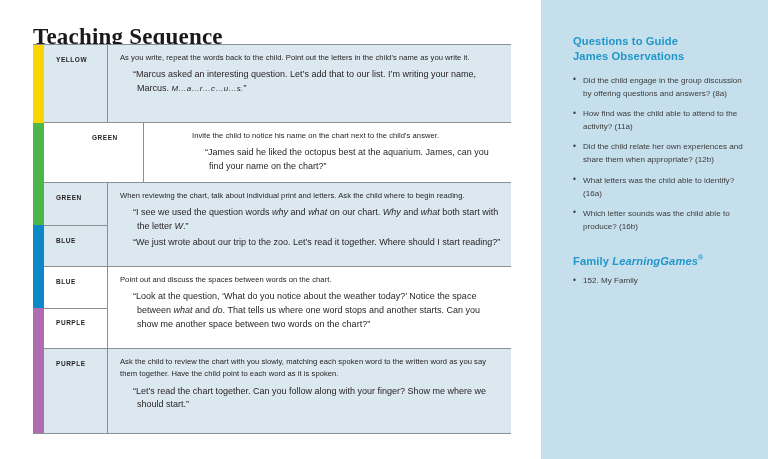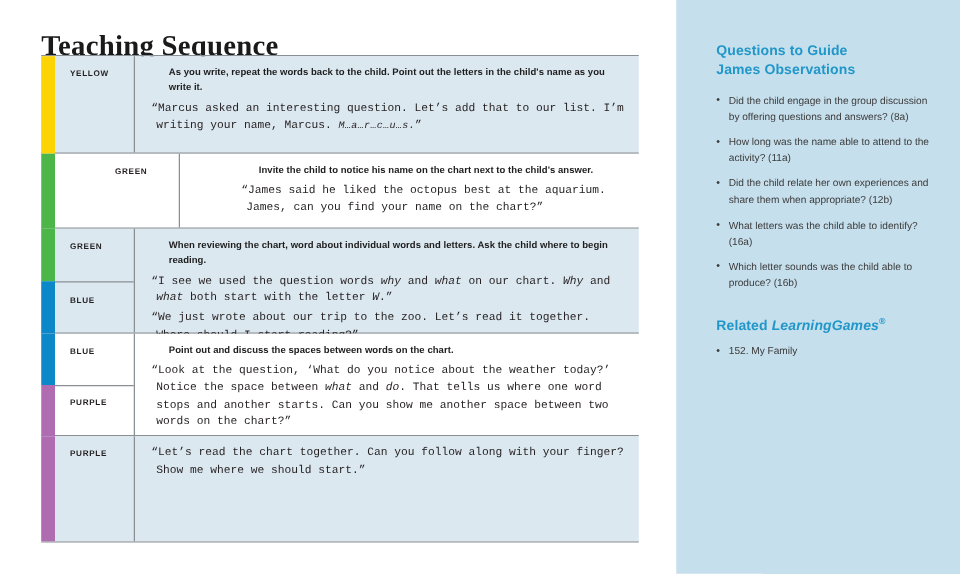--- a/index.html
+++ b/index.html
@@ -102,32 +102,32 @@
 
   
   .content-col {
     flex: 1 1 auto;
     padding: 7px 10px 8px 11px;
     box-sizing: border-box;
   }
   .lead {
     font-family: "Liberation Sans", sans-serif;
     font-size: 7.6px;
-    font-weight: bold;
+    font-weight: normal;
     line-height: 1.62;
     color: #1d1d1d;
     letter-spacing: 0.05px;
-    margin: 0 0 4px 16px;
+    margin: 0 0 4px 1px;
   }
   .quote {
-    font-family: Liberation Mono, monospace;
+    font-family: Liberation Sans, sans-serif;
     font-size: 9px;
     line-height: 1.52;
     color: #231f20;
-    margin: 0 0 2px 0;
+    margin: 0 0 2px 12px;
     padding-left: 6px;
     text-indent: -4px;
   }
   .quote:last-child { margin-bottom: 0; }
   .quote em { font-style: italic; }
   .spellout { font-style: italic; font-size: 8px; letter-spacing: 0.3px; }
 
   
   .sidebar {
     position: absolute;
@@ -223,21 +223,21 @@
         <div class="chip-col">
           <div class="chip" style="top:0;height:42px;background:#4CB748;"></div>
           <div class="chip" style="top:42px;height:42px;background:#0C87C8;"></div>
         </div>
         <div class="label-col">
           <div class="color-label" style="top:11px;">GREEN</div>
           <div class="label-divider" style="top:42px;"></div>
           <div class="color-label" style="top:54px;">BLUE</div>
         </div>
         <div class="content-col">
-          <p class="lead">When reviewing the chart, word about individual words and letters. Ask the child where to begin reading.</p>
+          <p class="lead">When reviewing the chart, talk about individual print and letters. Ask the child where to begin reading.</p>
           <p class="quote">“I see we used the question words <em>why</em> and <em>what</em> on our chart. <em>Why</em> and <em>what</em> both start with the letter <em>W</em>.”</p>
           <p class="quote">“We just wrote about our trip to the zoo. Let’s read it together. Where should I start reading?”</p>
         </div>
       </div>
 
       <div class="seq-row plain" style="height:82px;">
         <div class="chip-col">
           <div class="chip" style="top:0;height:41px;background:#0C87C8;"></div>
           <div class="chip" style="top:41px;height:41px;background:#AF6CB0;"></div>
         </div>
@@ -253,41 +253,42 @@
       </div>
 
       <div class="seq-row shade" style="height:84px;">
         <div class="chip-col">
           <div class="chip" style="top:0;height:84px;background:#AF6CB0;"></div>
         </div>
         <div class="label-col">
           <div class="color-label" style="top:11px;">PURPLE</div>
         </div>
         <div class="content-col">
+          <p class="lead">Ask the child to review the chart with you slowly, matching each spoken word to the written word as you say them together. Have the child point to each word as it is spoken.</p>
           <p class="quote">“Let’s read the chart together. Can you follow along with your finger? Show me where we should start.”</p>
         </div>
       </div>
 
     </div>
   </div>
 
   <aside class="sidebar">
     <h2 class="side-heading">
       <span>Questions to Guide</span><br>
       <span>James Observations</span>
     </h2>
     <ul class="side-list">
       <li>Did the child engage in the group discussion by offering questions and answers? (8a)</li>
-      <li>How long was the name able to attend to the activity? (11a)</li>
+      <li>How find was the child able to attend to the activity? (11a)</li>
       <li>Did the child relate her own experiences and share them when appropriate? (12b)</li>
       <li>What letters was the child able to identify? (16a)</li>
       <li>Which letter sounds was the child able to produce? (16b)</li>
     </ul>
 
     <h2 class="side-heading second">
-      <span>Related </span><span class="lg">LearningGames</span><span class="reg">®</span>
+      <span>Family </span><span class="lg">LearningGames</span><span class="reg">®</span>
     </h2>
     <ul class="side-list tight">
       <li>152. My Family</li>
     </ul>
   </aside>
 
 </div>
 
 </body></html>

